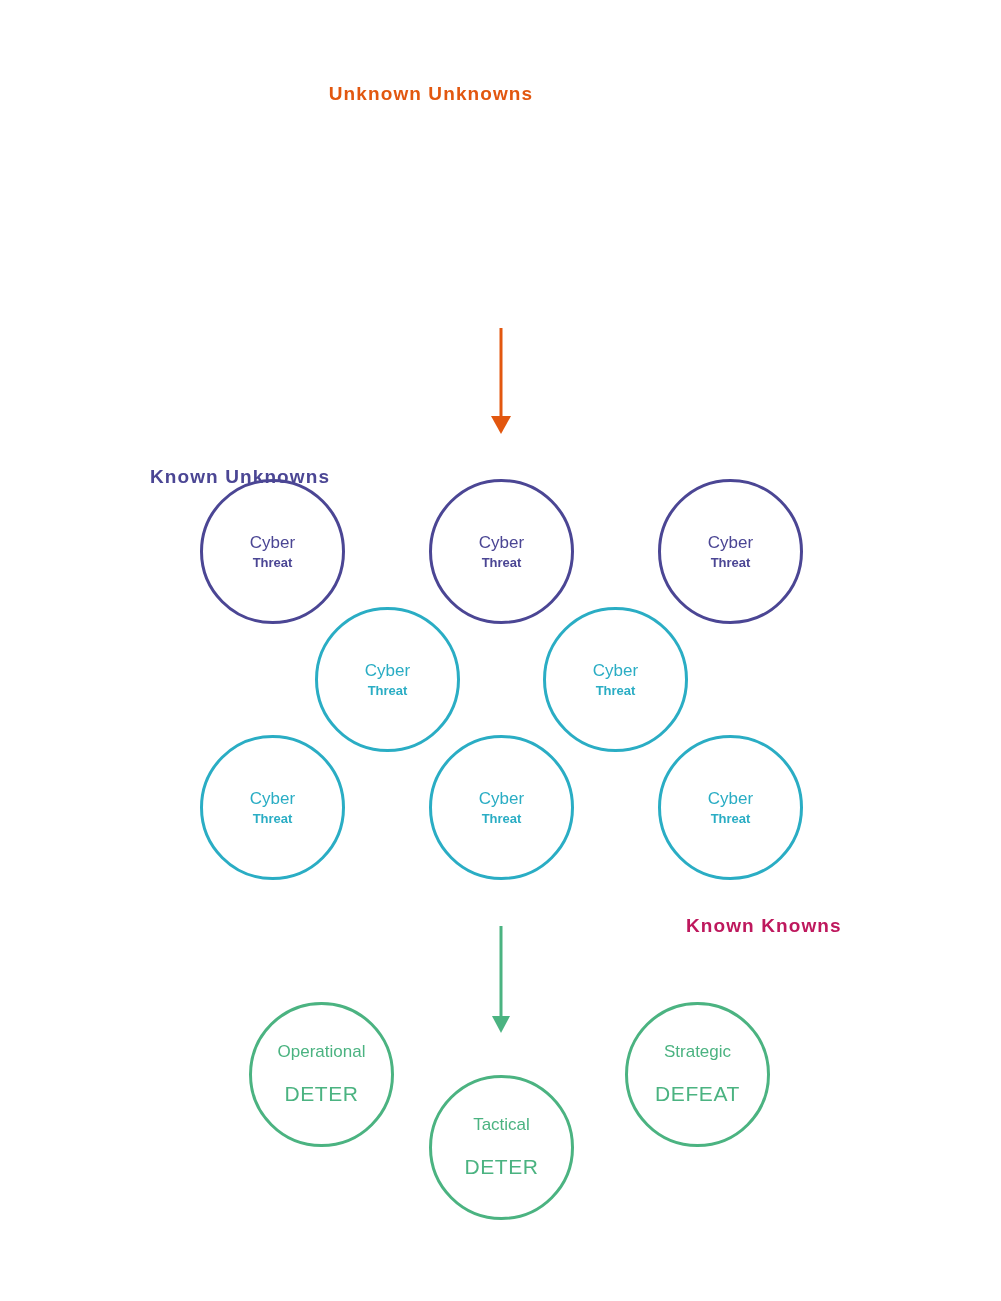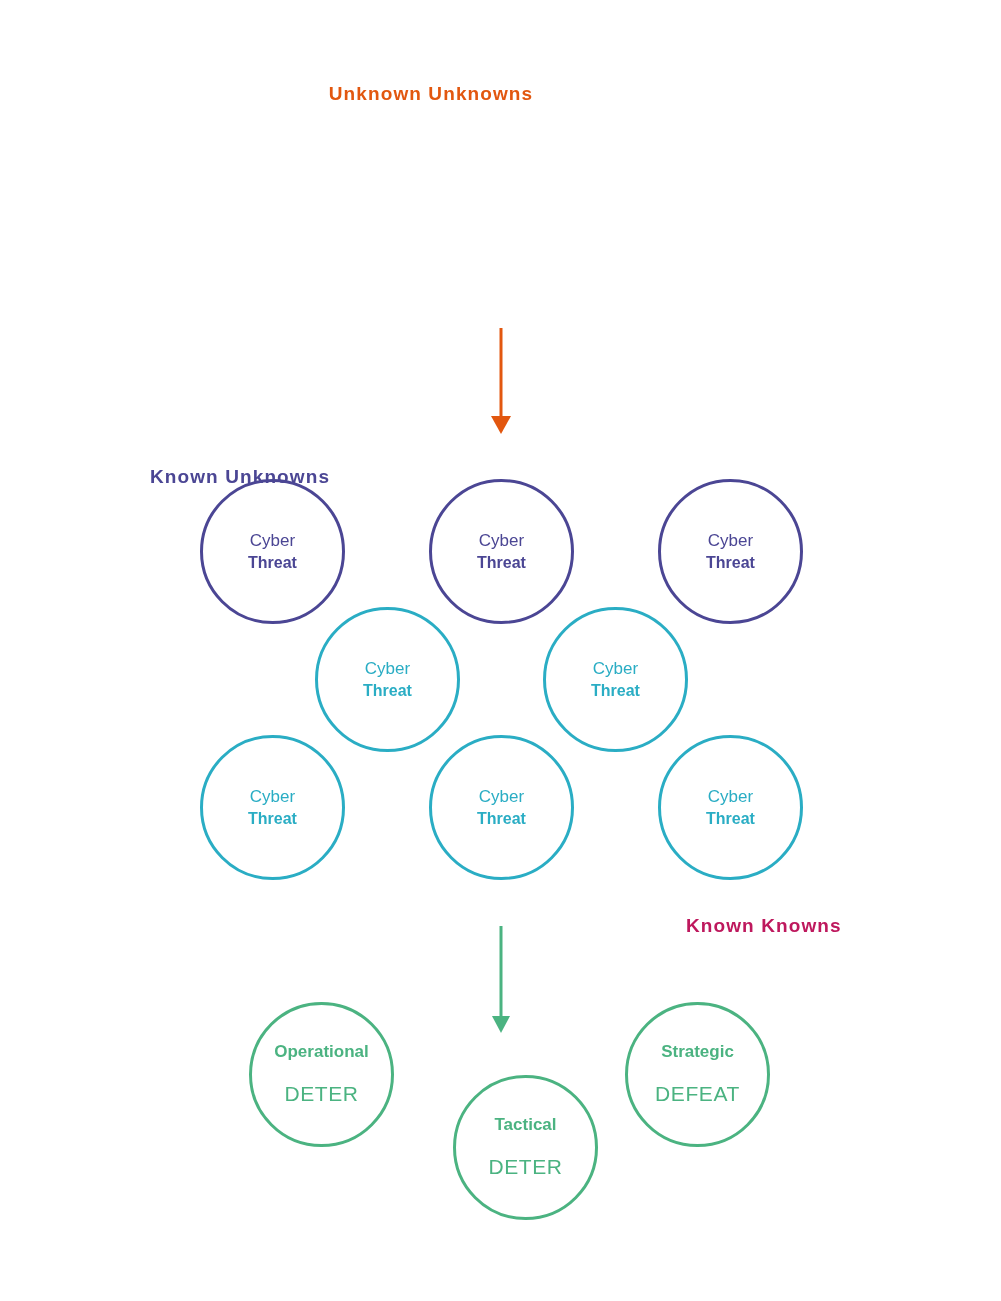--- a/index.html
+++ b/index.html
@@ -55,23 +55,23 @@
     justify-content: center;
     text-align: center;
     line-height: 1.32;
   }
   .node.orange { border: 3px solid #e2570f; color: #e2570f; }
   .node.purple { border: 3px solid #4b4694; color: #4b4694; }
   .node.teal   { border: 3px solid #2aadc4; color: #2aadc4; }
   .node.green  { border: 3px solid #4bb381; color: #4bb381; }
 
   .node .line-1 { font-size: 17px; font-weight: 400; }
-  .node .line-2 { font-size: 16px; font-weight: 600; }
+  .node .line-2 { font-size: 13px; font-weight: 600; }
 
-  .node.outcome .line-1 { font-size: 17px; font-weight: 700; }
+  .node.outcome .line-1 { font-size: 17px; font-weight: 400; }
   .node.outcome .line-2 { font-size: 21px; font-weight: 400; letter-spacing: 0.6px; margin-top: 16px; }
 
   .node.single .line-1 { font-size: 17px; font-weight: 600; }
 
   
   .arrow { position: absolute; }
   .arrow svg { display: block; }
 </style>
 </head>
 <body>
@@ -137,21 +137,21 @@
       <line x1="16" y1="0" x2="16" y2="93" stroke="#4bb381" stroke-width="3"></line>
       <polygon points="16,107 7,90 25,90" fill="#4bb381"></polygon>
     </svg>
   </div>
 
   <div class="node green outcome" style="left:249px; top:1002px; width:145px; height:145px;">
     <span class="line-1">Operational</span>
     <span class="line-2">DETER</span>
   </div>
 
-  <div class="node green outcome" style="left:453px; top:1075px; width:145px; height:145px;">
+  <div class="node green outcome" style="left:429px; top:1075px; width:145px; height:145px;">
     <span class="line-1">Tactical</span>
     <span class="line-2">DETER</span>
   </div>
 
   <div class="node green outcome" style="left:625px; top:1002px; width:145px; height:145px;">
     <span class="line-1">Strategic</span>
     <span class="line-2">DEFEAT</span>
   </div>
 
 </div>

